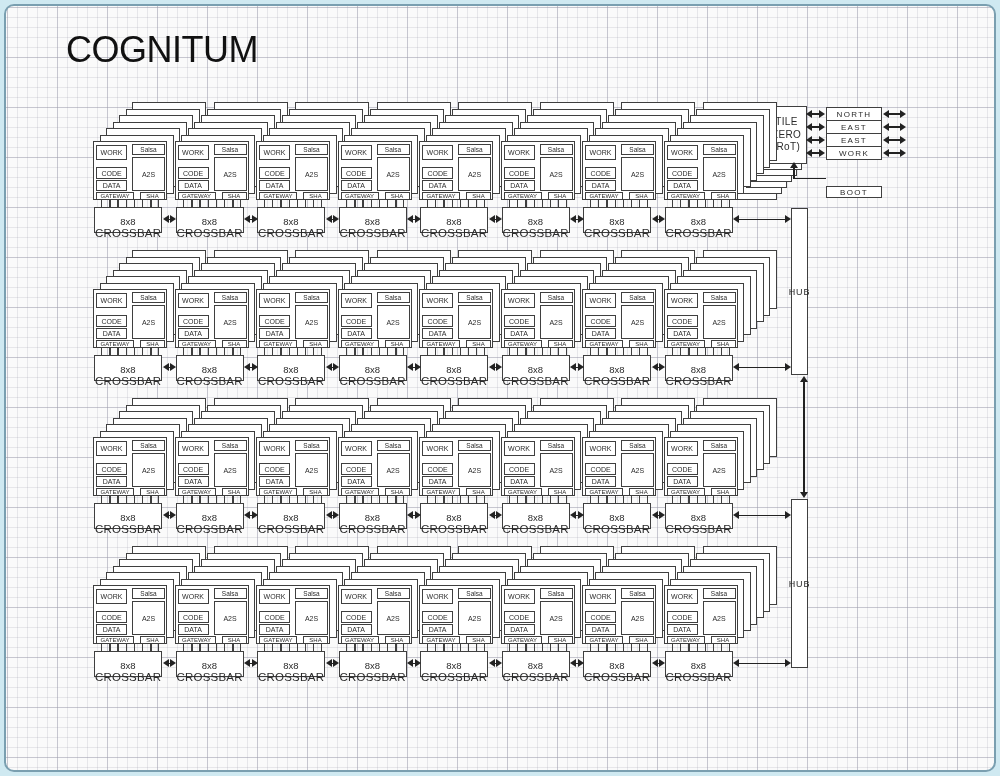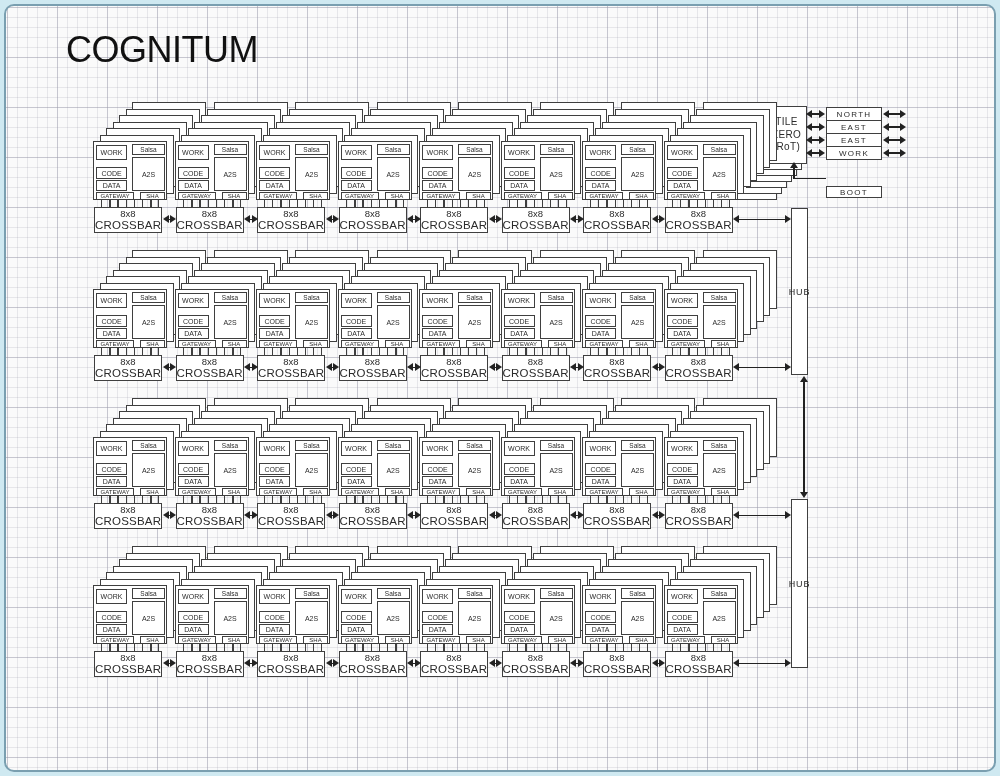--- a/index.html
+++ b/index.html
@@ -39,21 +39,21 @@
   .c-salsa{left:38px;top:2px;width:33px;height:11px;font-size:6.5px;}
   .c-code{left:2px;top:25px;width:31px;height:12px;font-size:7px;}
   .c-a2s{left:38px;top:15px;width:33px;height:34px;font-size:7px;}
   .c-data{left:2px;top:38px;width:31px;height:11px;font-size:7px;}
   .c-gateway{left:2px;top:50px;width:38px;height:8px;font-size:6px;}
   .c-sha{left:46px;top:50px;width:25px;height:8px;font-size:6px;}
   .ticks{position:absolute;left:8px;top:98px;width:58px;height:7px;
          background:repeating-linear-gradient(90deg,#3f3f3f 0 1.3px,transparent 1.3px 8.2px);}
   .xbar{position:absolute;left:1px;top:105px;width:68px;height:26px;border:1px solid #3f3f3f;
         background:#fff;box-sizing:border-box;text-align:center;color:#2b2b2b;}
-  .xl1{font-size:9.5px;line-height:10px;margin-top:1px;}
+  .xl1{font-size:9.5px;line-height:10px;margin-top:9px;}
   .xl2{font-size:11.5px;line-height:12px;letter-spacing:.2px;}
   
   .harrow{position:absolute;height:9px;}
   .harrow::before{content:"";position:absolute;left:0;top:0;width:0;height:0;
      border-top:4.5px solid transparent;border-bottom:4.5px solid transparent;border-right:6.5px solid #222;}
   .harrow::after{content:"";position:absolute;right:0;top:0;width:0;height:0;
      border-top:4.5px solid transparent;border-bottom:4.5px solid transparent;border-left:6.5px solid #222;}
   .harrow .shaft{position:absolute;left:4px;right:4px;top:3.8px;height:1.4px;background:#222;}
   .varrow{position:absolute;width:9px;}
   .varrow::before{content:"";position:absolute;top:0;left:0;width:0;height:0;

